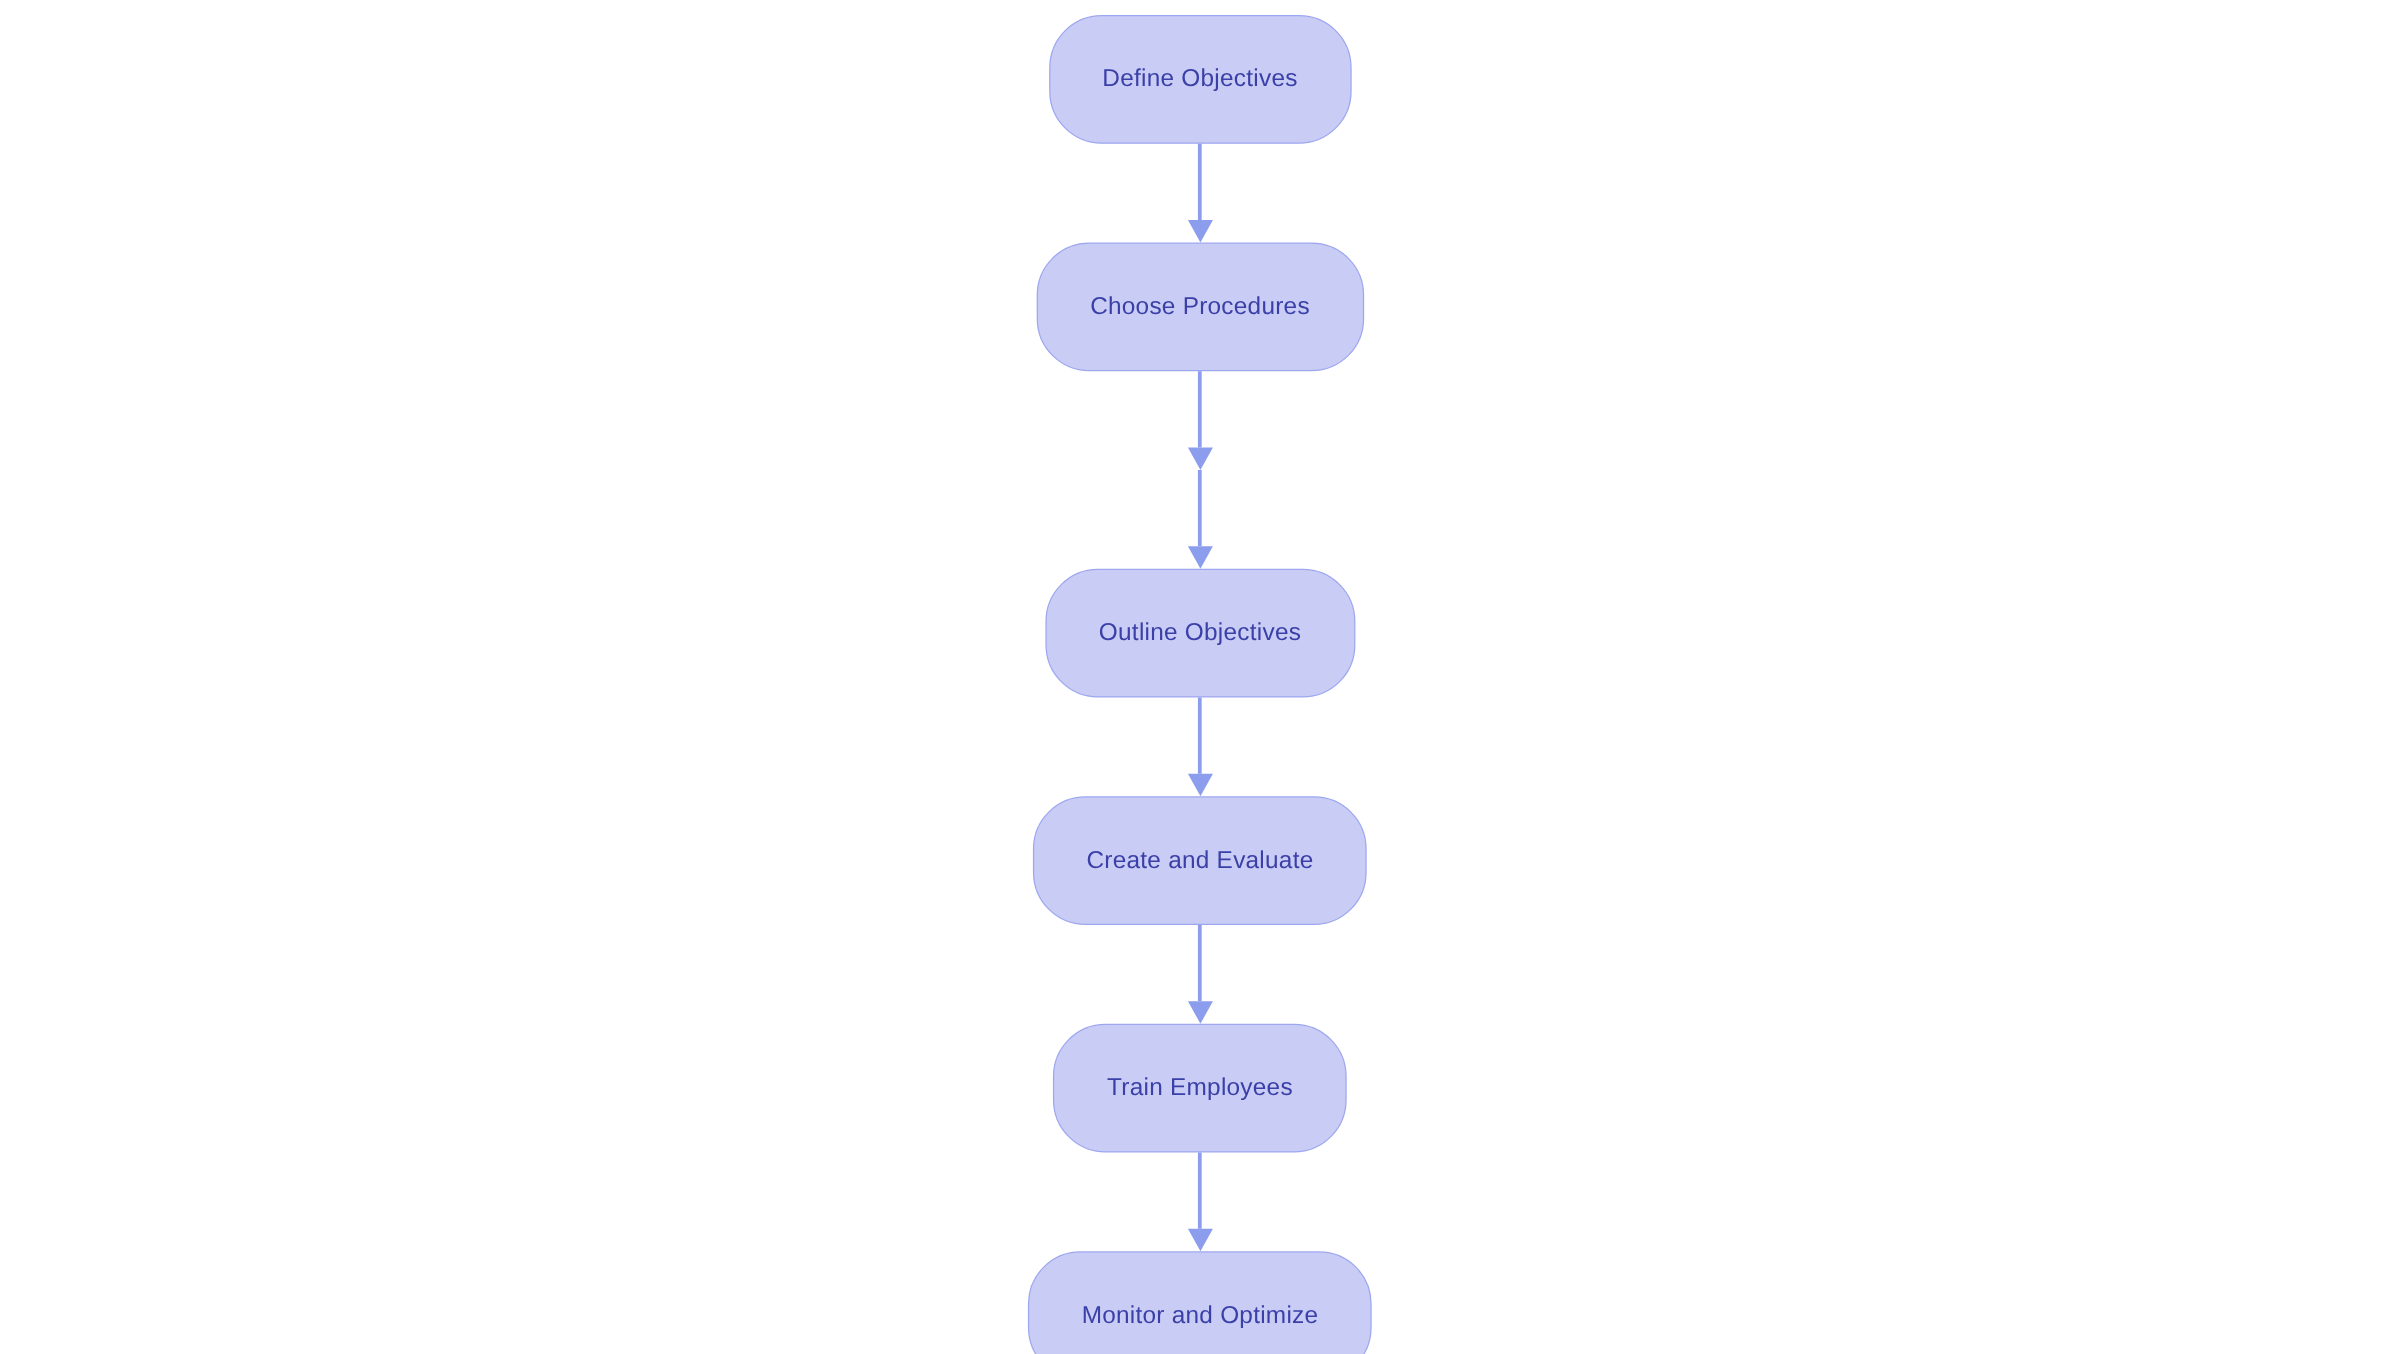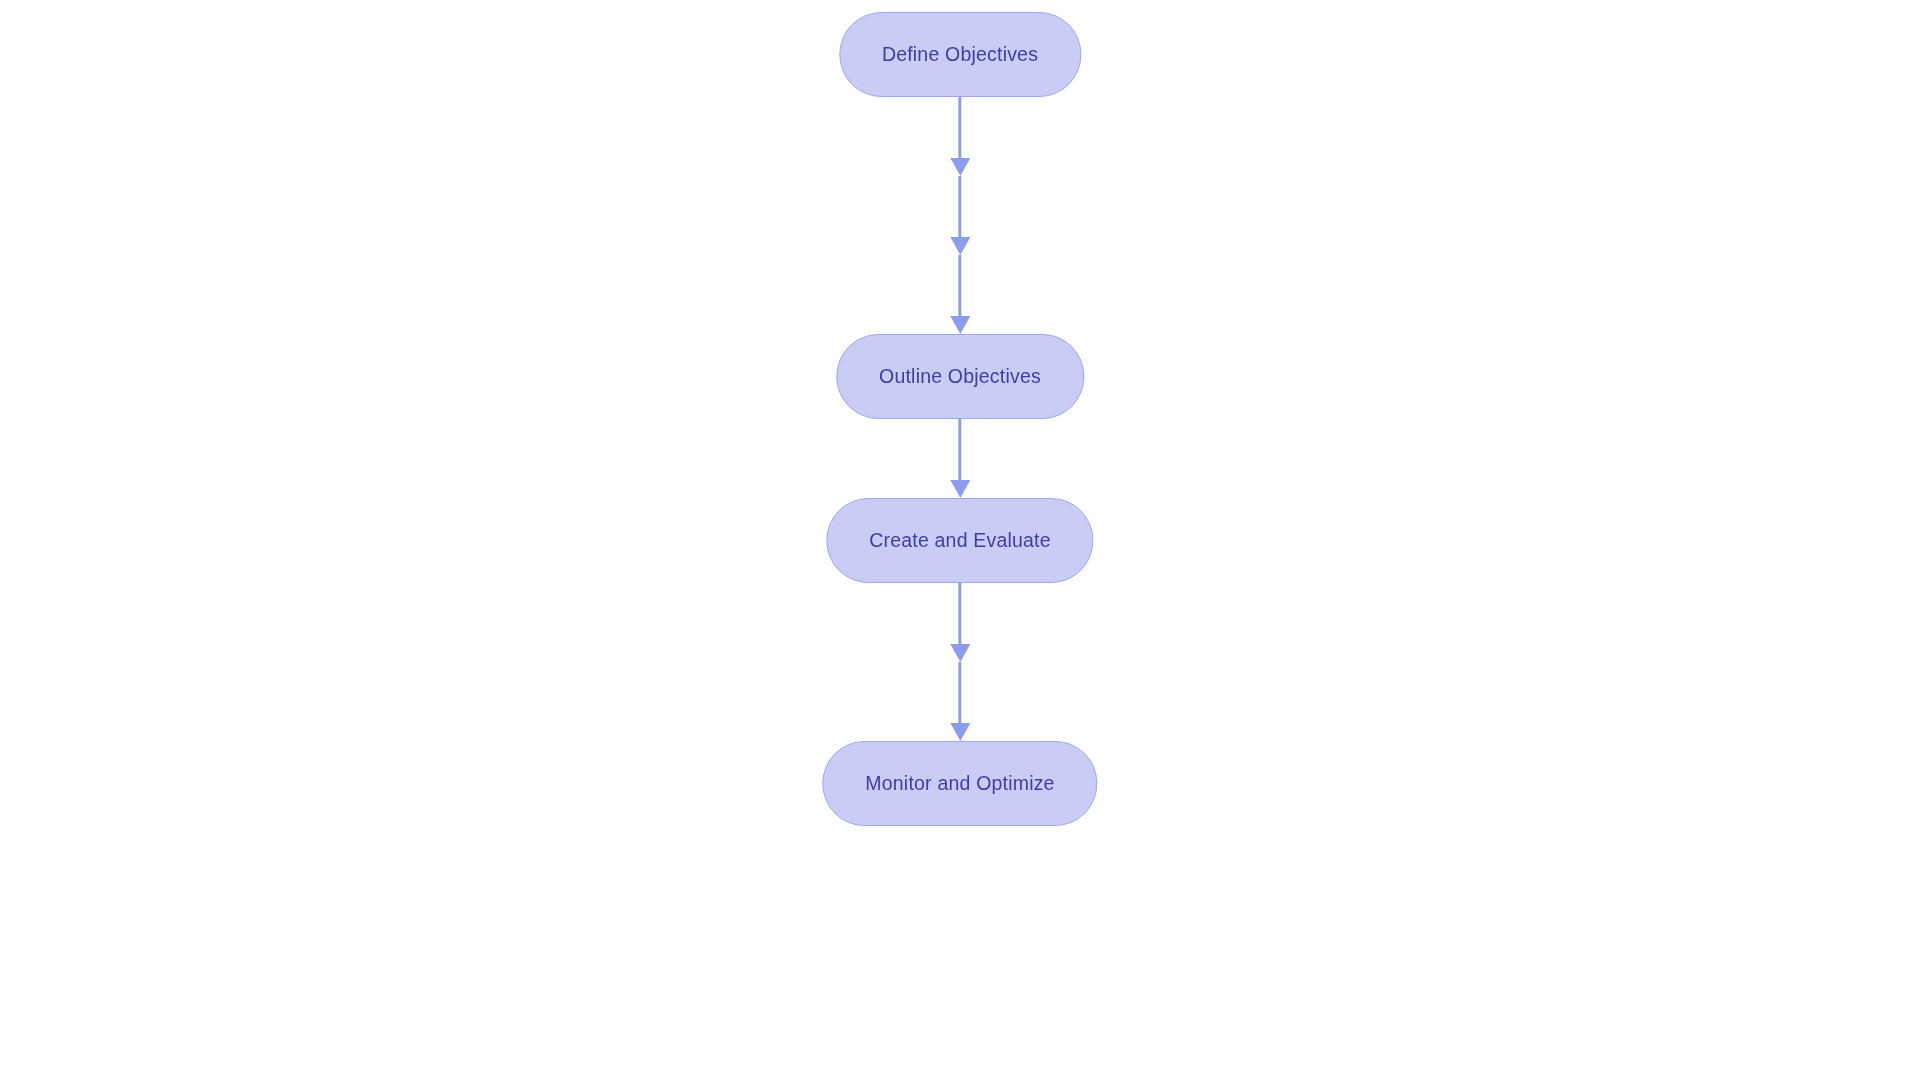--- a/index.html
+++ b/index.html
@@ -17,21 +17,21 @@
     top: 12px;
     left: 50%;
     transform: translateX(-50%);
     display: flex;
     flex-direction: column;
     align-items: center;
   }
 
   .node {
     box-sizing: border-box;
-    height: 85px;
+    height: 103px;
     padding: 0 42px;
     border-radius: 42px;
     background: var(--node-fill, #c9cdf5);
     border: 1.7px solid var(--node-border, #9da7ef);
     display: flex;
     align-items: center;
     justify-content: center;
     flex: 0 0 auto;
   }
 
@@ -71,20 +71,23 @@
 <body>
 
 <div class="flowchart">
     <div class="node">
       <span class="node-label">Define Objectives</span>
     </div>
     <div class="connector">
       <div class="arrow-line"></div>
       <div class="arrowhead"></div>
     </div>
+    <div class="node">
+      <span class="node-label">Choose Procedures</span>
+    </div>
     <div class="connector">
       <div class="arrow-line"></div>
       <div class="arrowhead"></div>
     </div>
     <div class="connector">
       <div class="arrow-line"></div>
       <div class="arrowhead"></div>
     </div>
     <div class="node">
       <span class="node-label">Outline Objectives</span>
@@ -93,20 +96,23 @@
       <div class="arrow-line"></div>
       <div class="arrowhead"></div>
     </div>
     <div class="node">
       <span class="node-label">Create and Evaluate</span>
     </div>
     <div class="connector">
       <div class="arrow-line"></div>
       <div class="arrowhead"></div>
     </div>
+    <div class="node">
+      <span class="node-label">Train Employees</span>
+    </div>
     <div class="connector">
       <div class="arrow-line"></div>
       <div class="arrowhead"></div>
     </div>
     <div class="node">
       <span class="node-label">Monitor and Optimize</span>
     </div>
   </div>
 
 </body></html>

